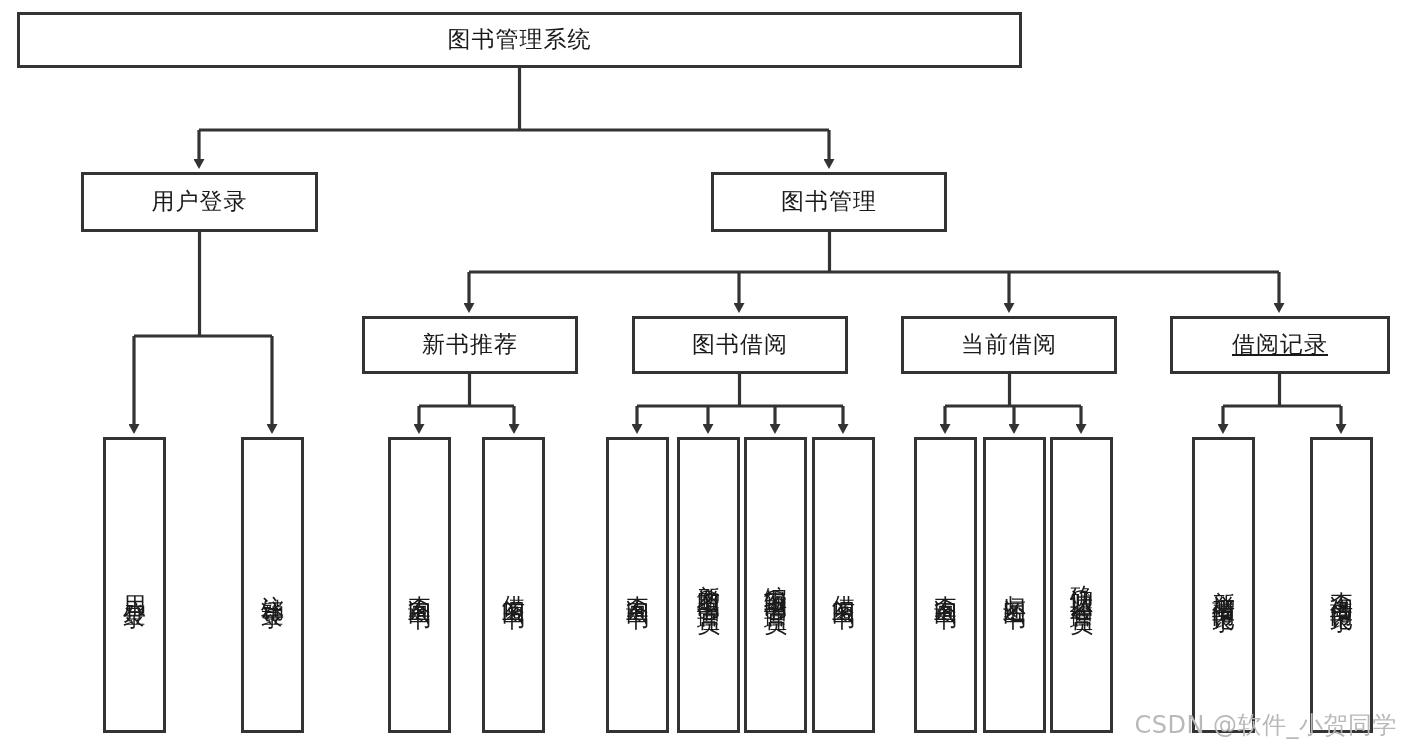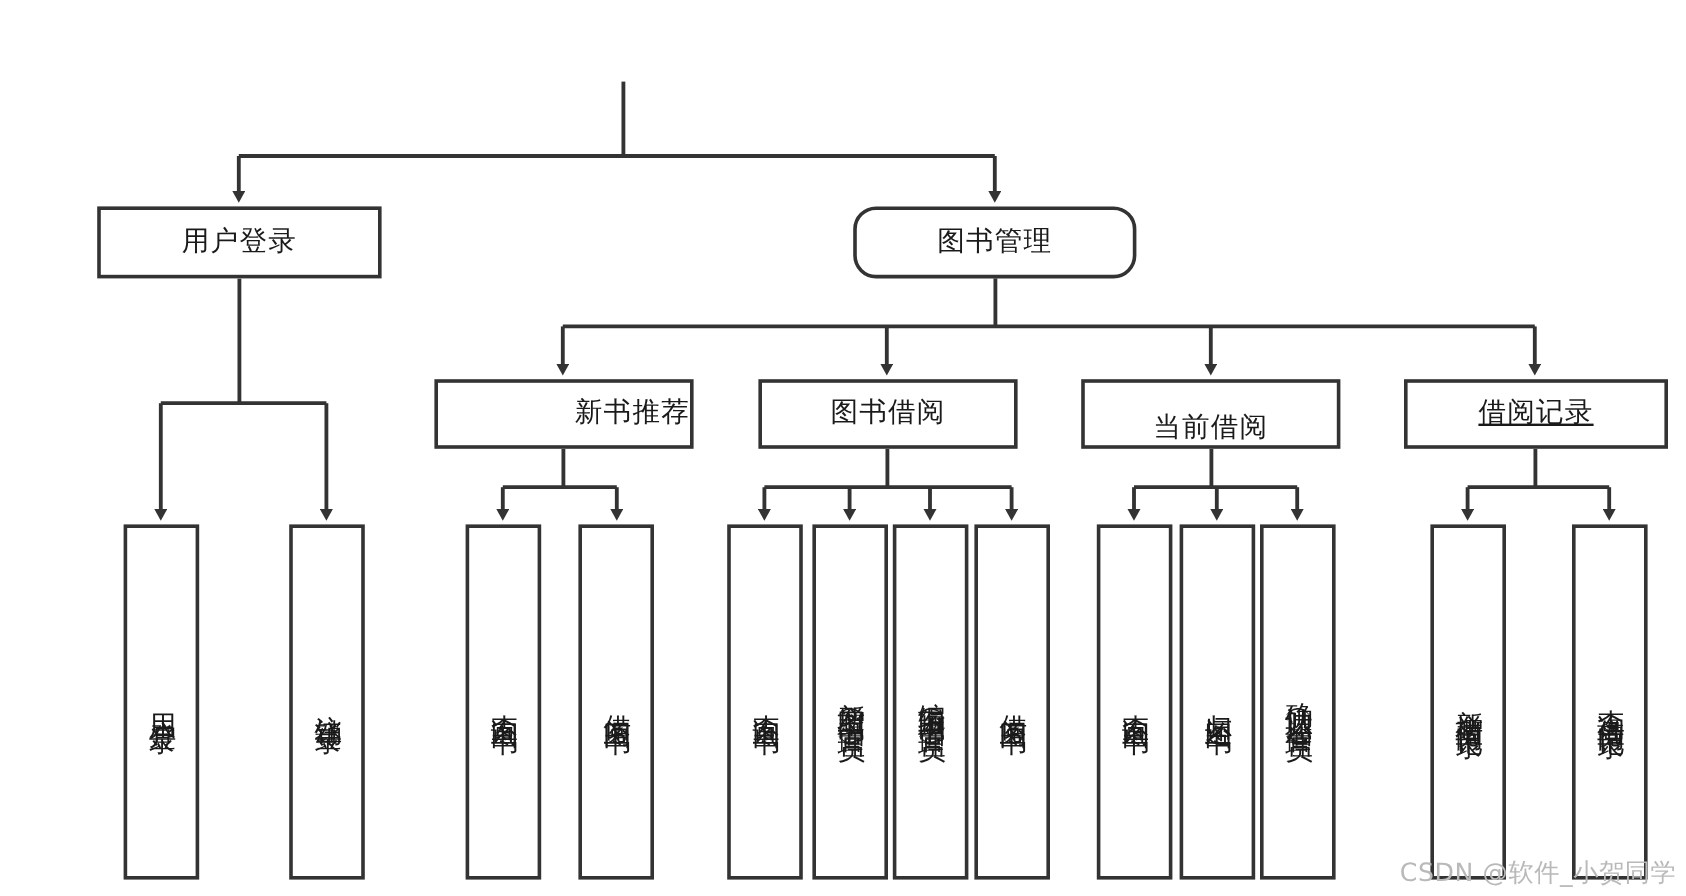--- a/index.html
+++ b/index.html
@@ -51,21 +51,21 @@
     left: 0;
     top: 0;
     width: 1405px;
     height: 747px;
     pointer-events: none;
   }
   .watermark {
     position: absolute;
     right: 8px;
     bottom: 6px;
-    font-size: 21px;
+    font-size: 24px;
     color: #b9b9b9;
     letter-spacing: 0.5px;
     white-space: nowrap;
   }
 </style>
 </head>
 <body>
 
 <div id="canvas">
 
@@ -115,38 +115,41 @@
       <path d="M1014,406 L1014,425" marker-end="url(#arrow)"></path>
       <path d="M1081,406 L1081,425" marker-end="url(#arrow)"></path>
 
       <path d="M1279.5,374 L1279.5,406"></path>
       <path d="M1223,406 L1341,406"></path>
       <path d="M1223,406 L1223,425" marker-end="url(#arrow)"></path>
       <path d="M1341,406 L1341,425" marker-end="url(#arrow)"></path>
     </g>
   </svg>
 
+  <div class="node horiz" style="left:17px; top:12px; width:1005px; height:56px;">
+    <span>图书管理系统</span>
+  </div>
 
   <div class="node horiz" style="left:81px; top:172px; width:237px; height:60px;">
     <span>用户登录</span>
   </div>
 
-  <div class="node horiz" style="left:711px; top:172px; width:236px; height:60px;border-radius:19px;">
+  <div class="node horiz" style="left:711px; top:172px; width:236px; height:60px;">
     <span>图书管理</span>
   </div>
 
-  <div class="node horiz" style="left:362px; top:316px; width:216px; height:58px;justify-content:flex-end;">
+  <div class="node horiz" style="left:362px; top:316px; width:216px; height:58px;">
     <span>新书推荐</span>
   </div>
 
   <div class="node horiz" style="left:632px; top:316px; width:216px; height:58px;text-align:right;">
     <span>图书借阅</span>
   </div>
 
-  <div class="node horiz" style="left:901px; top:316px; width:216px; height:58px;align-items:flex-end;">
+  <div class="node horiz" style="left:901px; top:316px; width:216px; height:58px;">
     <span>当前借阅</span>
   </div>
 
   <div class="node horiz" style="left:1170px; top:316px; width:220px; height:58px;text-decoration:underline;">
     <span>借阅记录</span>
   </div>
 
   <div class="node vert" style="left:103px; top:437px; width:63px; height:296px;">
     <span class="vtext">用户登录</span>
   </div>

